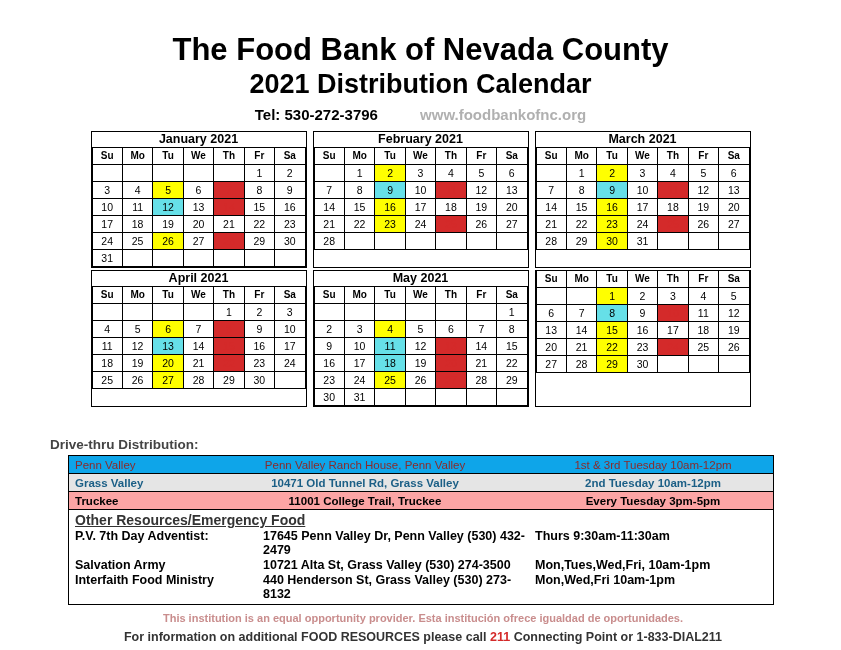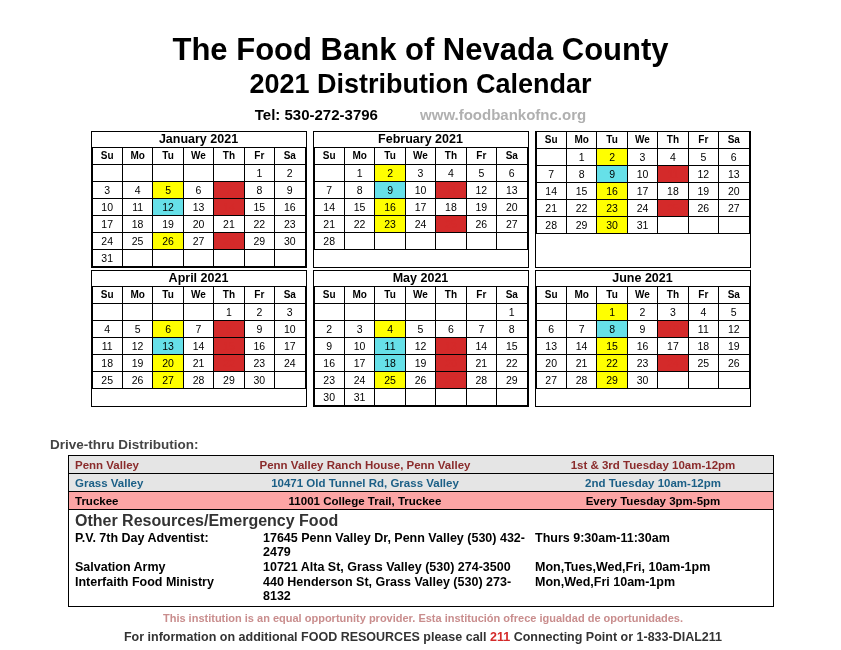--- a/index.html
+++ b/index.html
@@ -59,32 +59,32 @@
     font-size:13.5px;font-weight:bold;color:#444;
   }
   .info-box{
     position:absolute;left:68px;top:455px;width:706px;
     border:1px solid #000;
     box-sizing:border-box;
     font-size:11.5px;
   }
   .ib-row{display:flex;border-bottom:1px solid #000;height:17px;align-items:center;}
   .ib-row:last-child{border-bottom:none;}
-  .r-red{background:#e5e5e5;color:#8a2b2b;font-weight:bold;}
+  .r-red{background:#0ea5e9;color:#8a2b2b;font-weight:normal;}
   .r-blue{background:#e5e5e5;color:#1b5f86;font-weight:bold;}
   .r-yellow{background:#fca5a5;color:#000;font-weight:bold;}
   .c1{width:128px;padding-left:6px;box-sizing:border-box;}
   .c2{flex:1;text-align:center;}
   .c3{width:240px;text-align:center;}
 
   .resources{
     padding:2px 6px 3px 6px;
     background:#fff;
   }
-  .res-head{font-size:16px;font-weight:bold;color:#333;}
+  .res-head{font-size:14px;font-weight:bold;text-decoration:underline;color:#333;}
   .res-line{font-size:12.5px;font-weight:bold;display:flex;margin-top:1px;}
   .res-name{width:188px;}
   .res-addr{flex:1;}
   .res-time{width:232px;text-align:left;}
 
   .footer1{
     position:absolute;left:70px;top:612px;width:706px;
     text-align:center;font-size:11px;color:#c98d8d;font-weight:bold;
   }
   .footer2{
@@ -238,20 +238,21 @@
                 <td class="empty"></td>
                 <td class="empty"></td>
                 <td class="empty"></td>
                 <td class="empty"></td>
                 <td class="empty"></td>
               </tr>
             </tbody>
           </table>
       </div>
       <div class="month">
+        <div class="month-title">March 2021</div>
         <table class="mt">
             <thead>
               <tr>
           <th>Su</th>
           <th>Mo</th>
           <th>Tu</th>
           <th>We</th>
           <th>Th</th>
           <th>Fr</th>
           <th>Sa</th>
@@ -438,21 +439,20 @@
                 <td class="empty"></td>
                 <td class="empty"></td>
                 <td class="empty"></td>
                 <td class="empty"></td>
                 <td class="empty"></td>
               </tr>
             </tbody>
           </table>
       </div>
       <div class="month">
-        <div class="month-title">June 2021</div>
         <table class="mt">
             <thead>
               <tr>
           <th>Su</th>
           <th>Mo</th>
           <th>Tu</th>
           <th>We</th>
           <th>Th</th>
           <th>Fr</th>
           <th>Sa</th>

